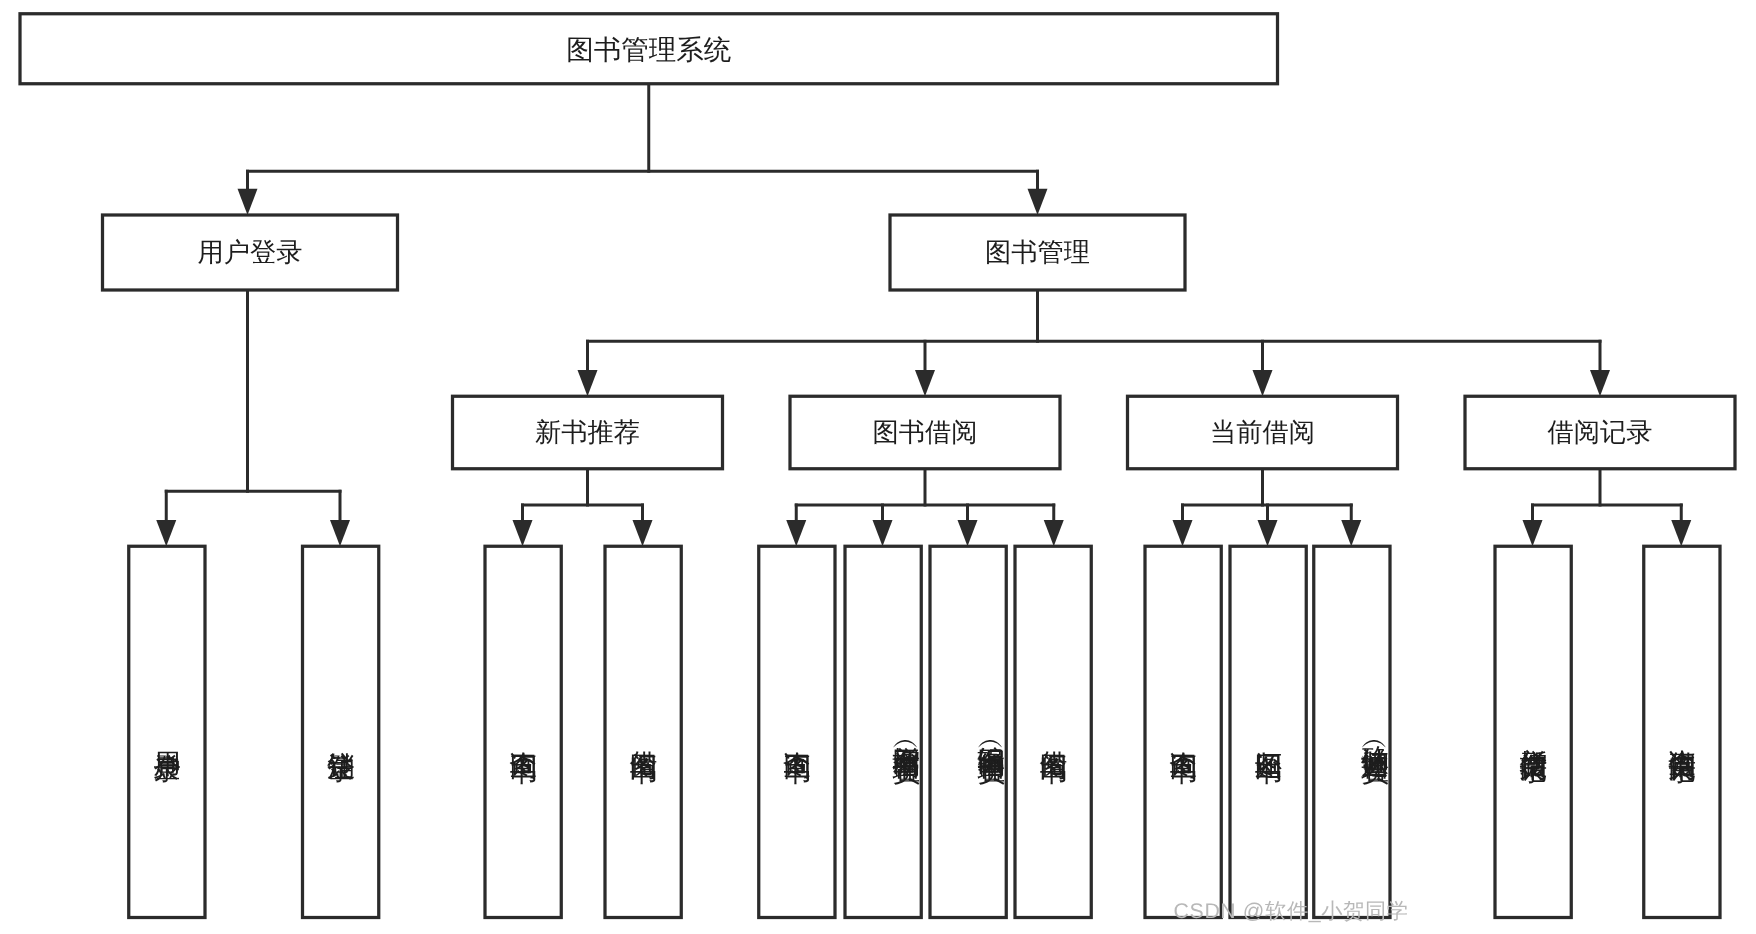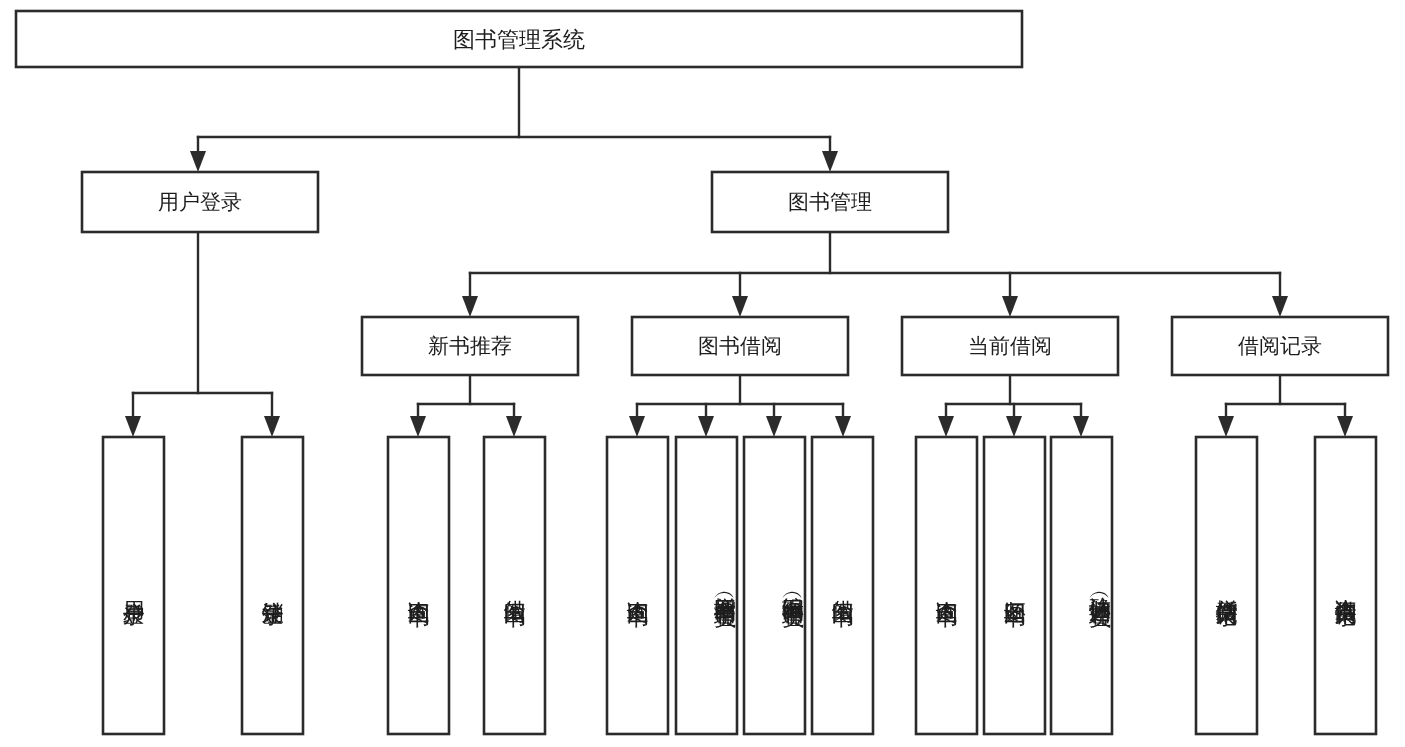--- a/index.html
+++ b/index.html
@@ -220,13 +220,14 @@
   <div class="vlabel" style="left:607px; top:437px; width:61px; height:297px;">查询图书</div>
   <div class="vlabel" style="left:676px; top:437px; width:61px; height:297px; align-items:flex-start;">新增图书（管理员）</div>
   <div class="vlabel" style="left:744px; top:437px; width:61px; height:297px; align-items:flex-start;">编辑图书（管理员）</div>
   <div class="vlabel" style="left:812px; top:437px; width:61px; height:297px;">借阅图书</div>
   <div class="vlabel" style="left:916px; top:437px; width:61px; height:297px;">查询图书</div>
   <div class="vlabel" style="left:984px; top:437px; width:61px; height:297px;">归还图书</div>
   <div class="vlabel" style="left:1051px; top:437px; width:61px; height:297px; align-items:flex-start;">确认归还（管理员）</div>
   <div class="vlabel" style="left:1196px; top:437px; width:61px; height:297px;">新增借阅记录</div>
   <div class="vlabel" style="left:1315px; top:437px; width:61px; height:297px;">查询借阅记录</div>
 
+  <div id="watermark">CSDN @软件_小贺同学</div>
 </div>
 
 </body></html>

